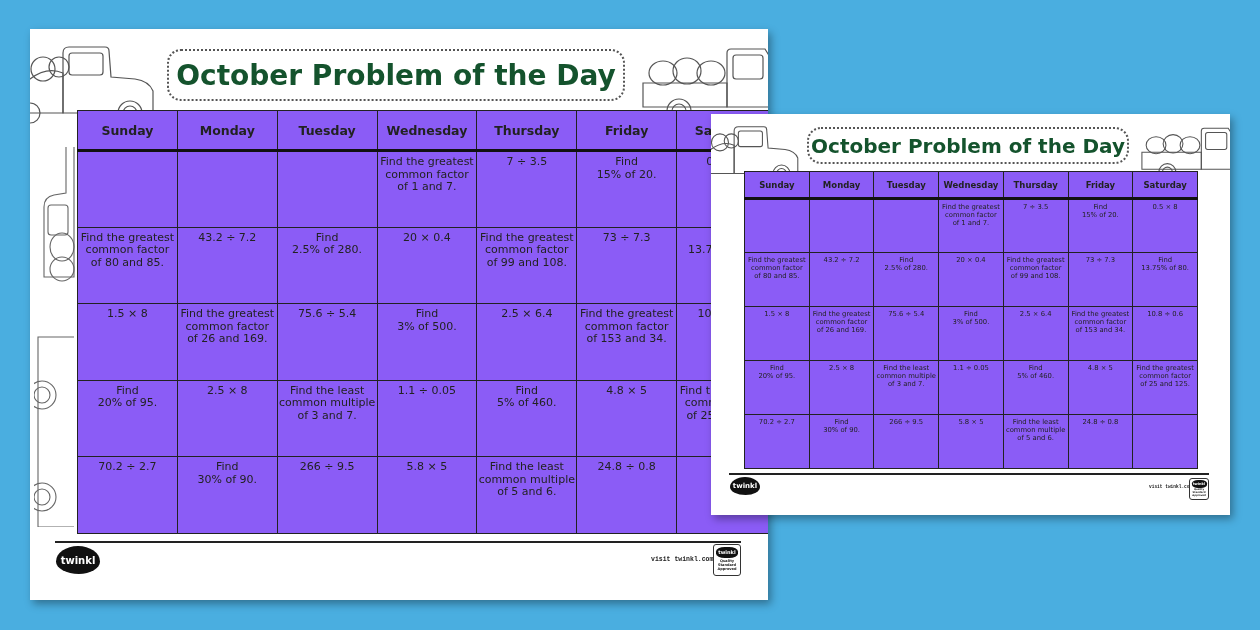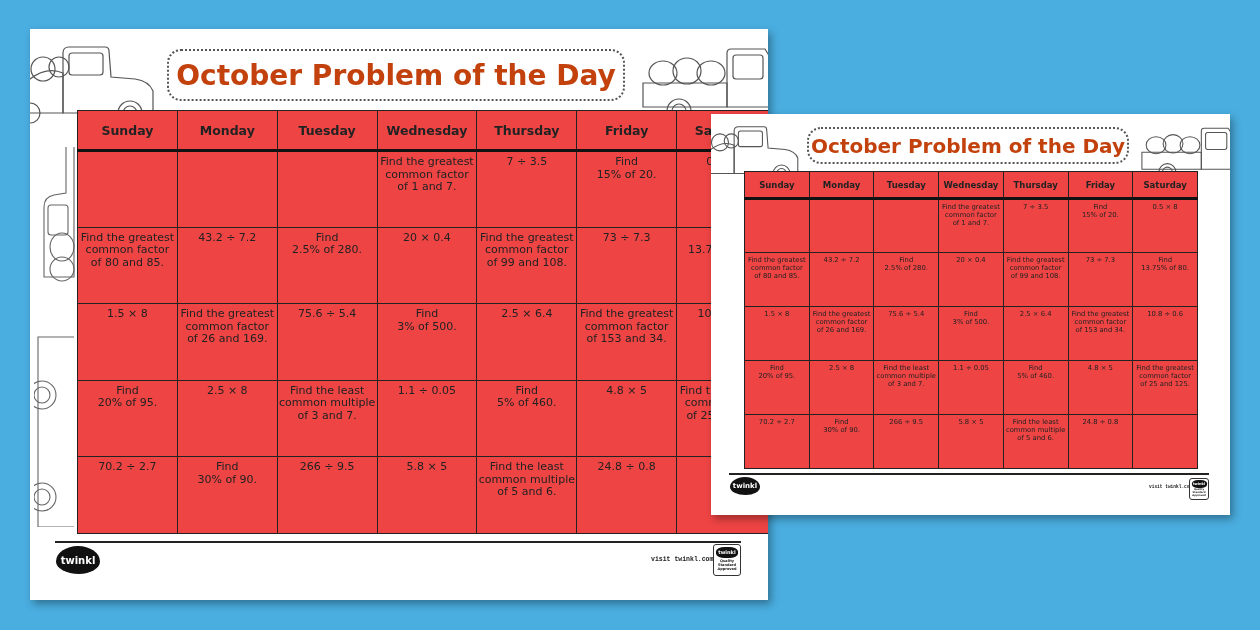--- a/index.html
+++ b/index.html
@@ -10,31 +10,31 @@
     position: absolute; background: #fff;
     box-shadow: 3px 4px 8px rgba(0,0,0,0.35);
     overflow: hidden;
   }
   .sheet-main { left: 30px; top: 29px; width: 738px; height: 571px; }
   .sheet-small { left: 711px; top: 114px; width: 519px; height: 401px; }
 
   .title-box {
     position: absolute; border: 2px dotted #555; border-radius: 14px;
     display: flex; align-items: center; justify-content: center;
-    font-family: "DejaVu Sans", sans-serif; font-weight: bold; color: #c2410c;
+    font-family: "DejaVu Sans", sans-serif; font-weight: bold; color: #14532d;
   }
   .sheet-main .title-box { left: 137px; top: 20px; width: 458px; height: 52px; font-size: 28px; }
   .sheet-small .title-box { left: 96px; top: 13px; width: 322px; height: 37px; font-size: 20px; }
 
   .truck { position: absolute; }
   .truck svg { width: 100%; height: 100%; }
 
   table.cal {
     position: absolute; border-collapse: collapse; table-layout: fixed;
-    background: #ef4444;
+    background: #8b5cf6;
   }
   table.cal th, table.cal td {
     border: 1.5px solid #222; text-align: center; vertical-align: top; color: #222;
   }
   table.cal th { font-weight: bold; vertical-align: middle; border-bottom: 3px solid #111; }
 
   .sheet-main table.cal { left: 47px; top: 81px; width: 700px; }
   .sheet-main table.cal th { height: 40px; font-size: 12.5px; }
   .sheet-main table.cal td { height: 76.5px; font-size: 11px; line-height: 12.5px; padding-top: 4px; }
 

